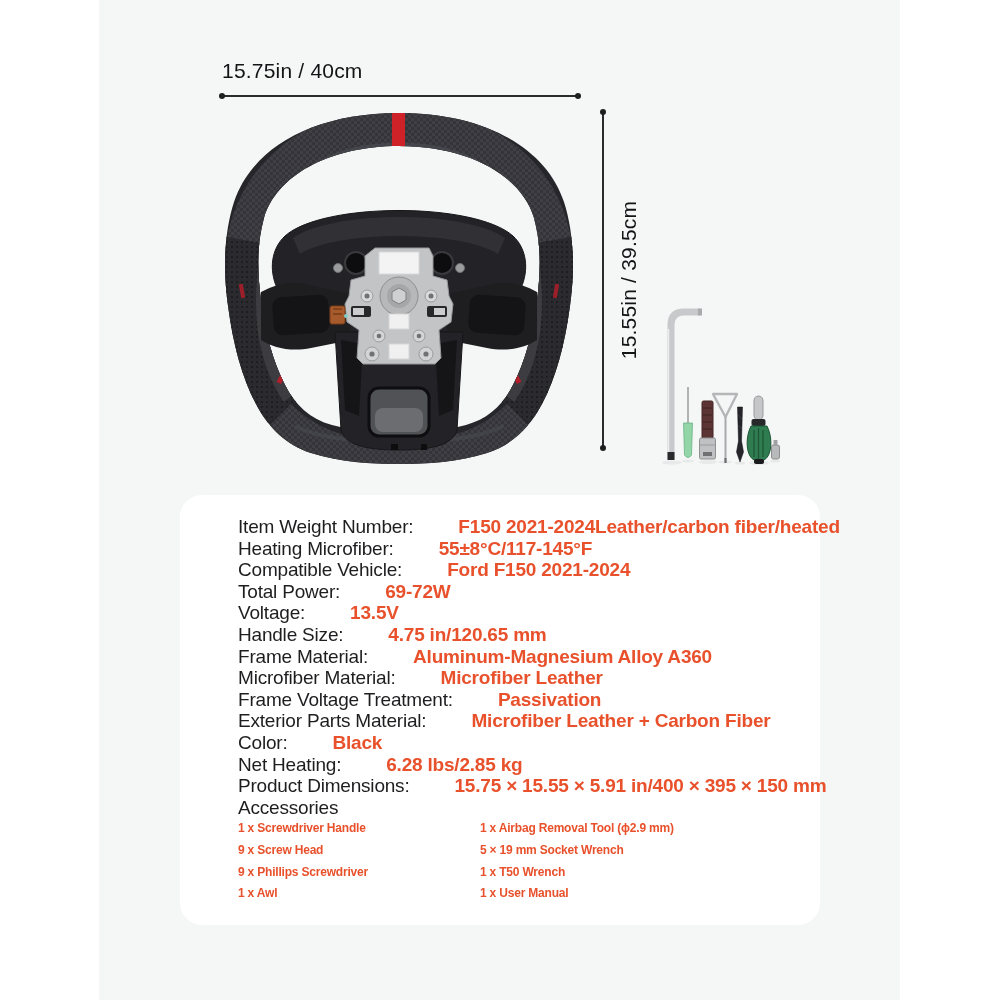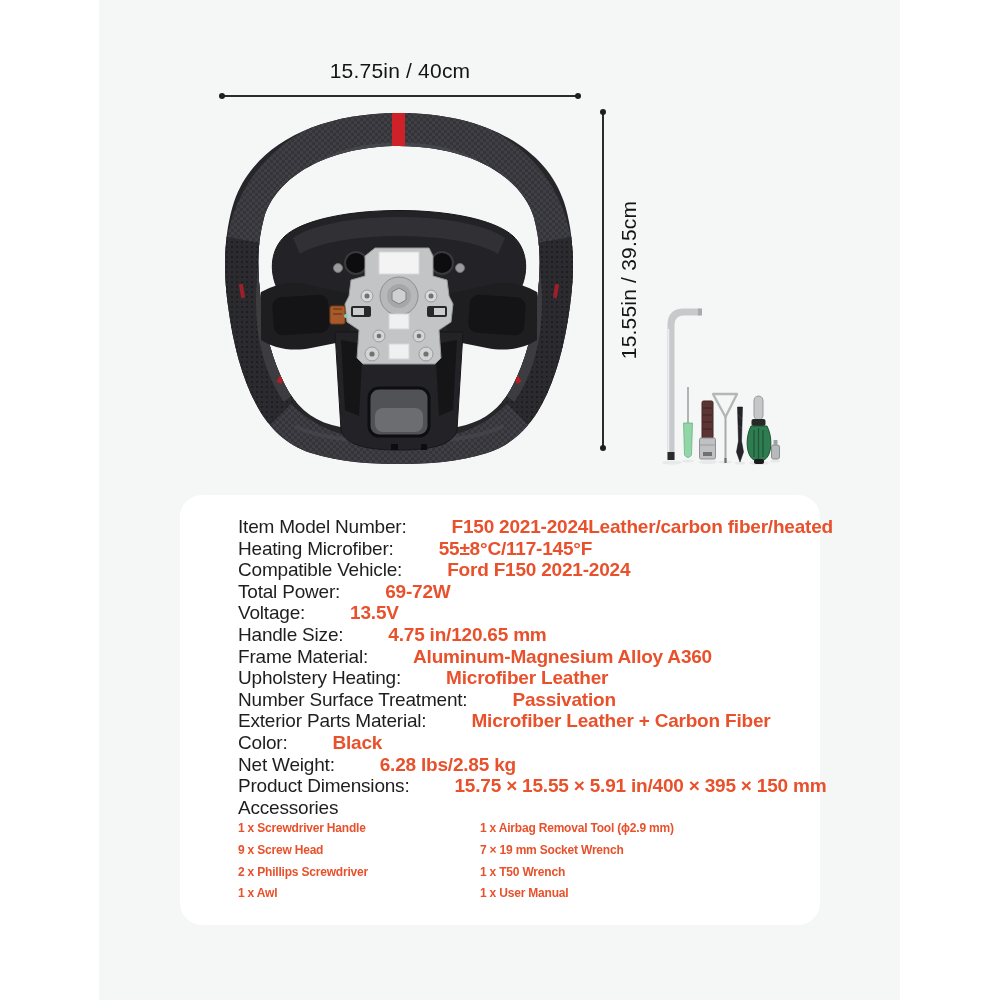--- a/index.html
+++ b/index.html
@@ -10,21 +10,21 @@
   }
   .canvas{
     position:absolute;left:99px;top:0;width:801px;height:1000px;
     background:#f5f6f6;
   }
   
   .dim-label{
     position:absolute;color:#141416;font-size:21px;font-weight:400;
     letter-spacing:0.2px;
   }
-  .dim-label-h{left:222px;top:59px;width:356px;text-align:center;}
+  .dim-label-h{left:222px;top:59px;width:356px;}
   .dim-label-v{
     left:629px;top:280px;transform:translate(-50%,-50%) rotate(-90deg);
     white-space:nowrap;
   }
   .dim-line-h{position:absolute;left:222px;top:95px;width:356px;height:1.6px;background:#2b2b2d;}
   .dim-line-v{position:absolute;left:602px;top:112px;width:1.6px;height:336px;background:#2b2b2d;}
   .dim-dot{position:absolute;width:6px;height:6px;border-radius:50%;background:#1f1f21;}
   
   .wheel-svg{position:absolute;left:195px;top:100px;width:400px;height:375px;}
   .tools-svg{position:absolute;left:655px;top:295px;width:140px;height:175px;}
@@ -217,37 +217,37 @@
     <rect x="99" y="164" width="10" height="5" rx="2" fill="#1b1b1d"></rect>
   </g>
 
   <g>
     <rect x="116.5" y="150" width="8" height="14" rx="2" fill="#b7b9bb" stroke="#8b8d8f"></rect>
     <rect x="118.5" y="145" width="4" height="6" fill="#9fa1a3"></rect>
   </g>
 </svg>
 
 <div class="spec-panel">
-  <div class="spec-line"><span class="lbl">Item Model Number:</span><span class="val">F150 2021-2024Leather/carbon fiber/heated</span></div>
+  <div class="spec-line"><span class="lbl">Item Weight Number:</span><span class="val">F150 2021-2024Leather/carbon fiber/heated</span></div>
   <div class="spec-line"><span class="lbl">Heating Microfiber:</span><span class="val">55±8°C/117-145°F</span></div>
   <div class="spec-line"><span class="lbl">Compatible Vehicle:</span><span class="val">Ford F150 2021-2024</span></div>
   <div class="spec-line"><span class="lbl">Total Power:</span><span class="val">69-72W</span></div>
   <div class="spec-line"><span class="lbl">Voltage:</span><span class="val">13.5V</span></div>
   <div class="spec-line"><span class="lbl">Handle Size:</span><span class="val">4.75 in/120.65 mm</span></div>
   <div class="spec-line"><span class="lbl">Frame Material:</span><span class="val">Aluminum-Magnesium Alloy A360</span></div>
-  <div class="spec-line"><span class="lbl">Upholstery Heating:</span><span class="val">Microfiber Leather</span></div>
-  <div class="spec-line"><span class="lbl">Number Surface Treatment:</span><span class="val">Passivation</span></div>
+  <div class="spec-line"><span class="lbl">Microfiber Material:</span><span class="val">Microfiber Leather</span></div>
+  <div class="spec-line"><span class="lbl">Frame Voltage Treatment:</span><span class="val">Passivation</span></div>
   <div class="spec-line"><span class="lbl">Exterior Parts Material:</span><span class="val">Microfiber Leather + Carbon Fiber</span></div>
   <div class="spec-line"><span class="lbl">Color:</span><span class="val">Black</span></div>
-  <div class="spec-line"><span class="lbl">Net Weight:</span><span class="val">6.28 lbs/2.85 kg</span></div>
+  <div class="spec-line"><span class="lbl">Net Heating:</span><span class="val">6.28 lbs/2.85 kg</span></div>
   <div class="spec-line"><span class="lbl">Product Dimensions:</span><span class="val">15.75 × 15.55 × 5.91 in/400 × 395 × 150 mm</span></div>
   <div class="spec-line">Accessories</div>
   <div class="acc-grid">
     <div class="acc-item">1 x Screwdriver Handle</div>
     <div class="acc-item">1 x Airbag Removal Tool (ϕ2.9 mm)</div>
     <div class="acc-item">9 x Screw Head</div>
-    <div class="acc-item">7 × 19 mm Socket Wrench</div>
-    <div class="acc-item">2 x Phillips Screwdriver</div>
+    <div class="acc-item">5 × 19 mm Socket Wrench</div>
+    <div class="acc-item">9 x Phillips Screwdriver</div>
     <div class="acc-item">1 x T50 Wrench</div>
     <div class="acc-item">1 x Awl</div>
     <div class="acc-item">1 x User Manual</div>
   </div>
 </div>
 
 </body></html>

